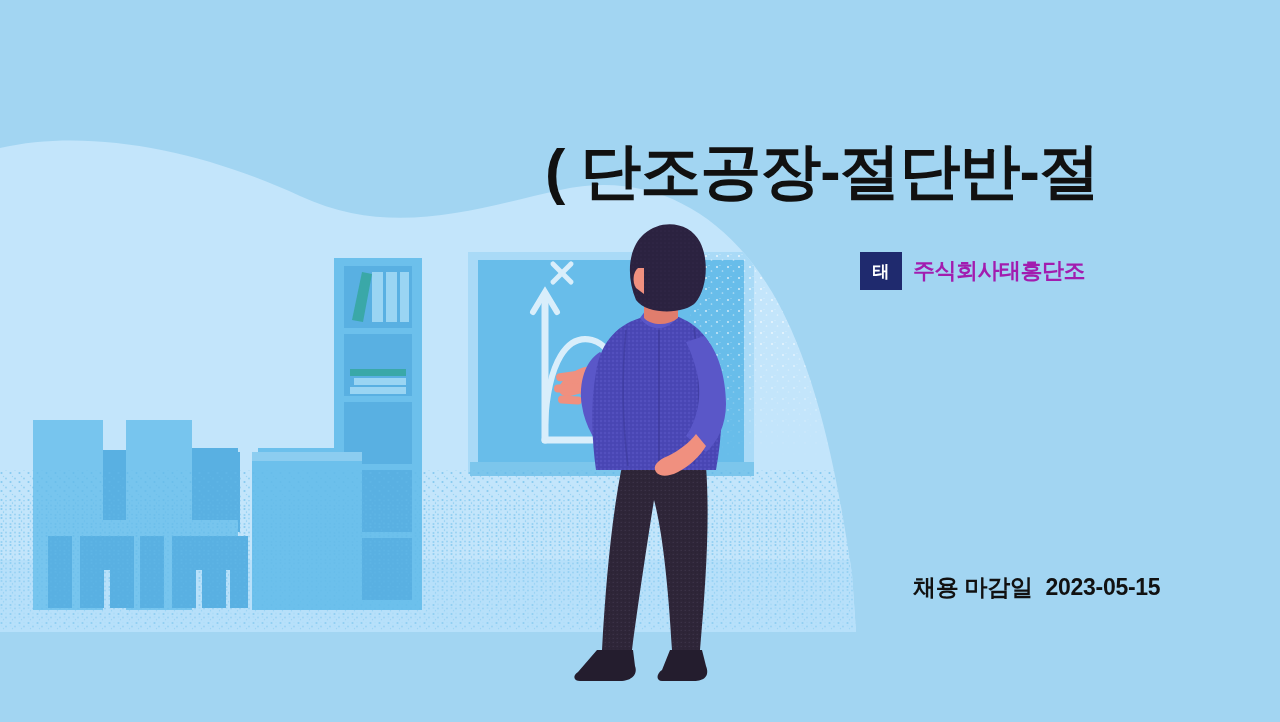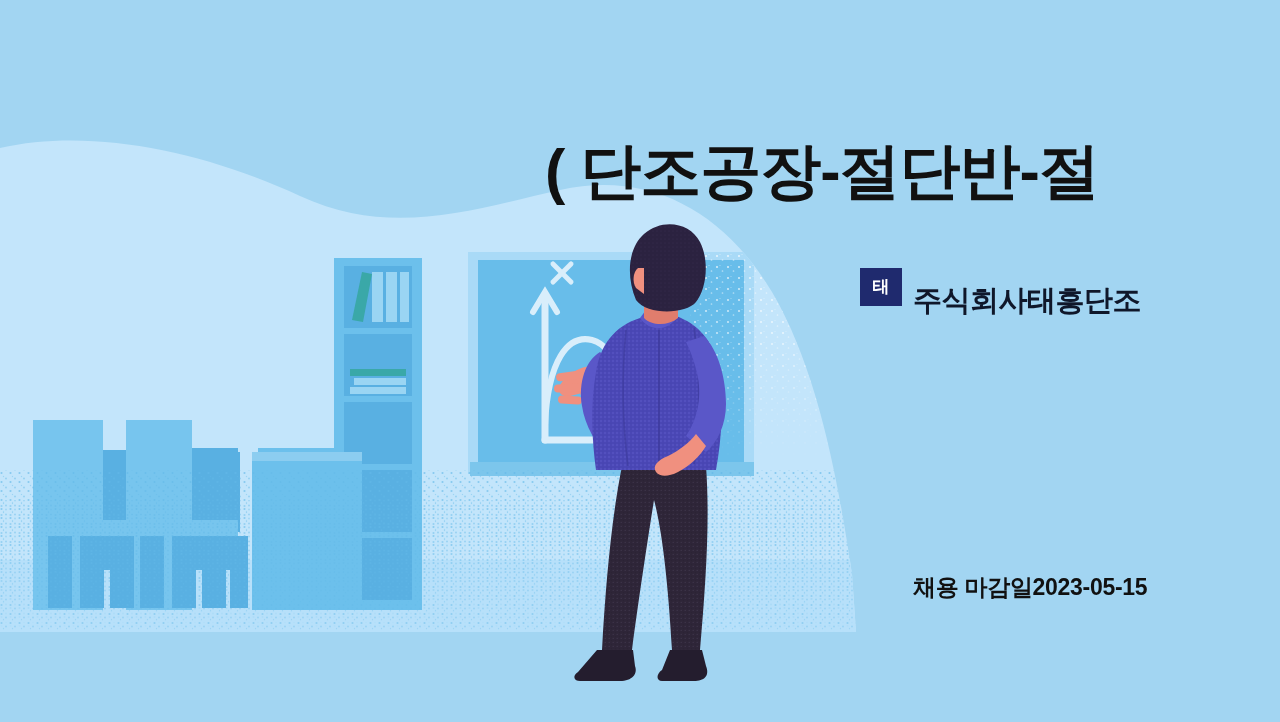--- a/index.html
+++ b/index.html
@@ -58,33 +58,33 @@
     color:#ffffff;
     font-size:17px;
     font-weight:bold;
     display:flex;
     align-items:center;
     justify-content:center;
     line-height:1;
     flex:0 0 auto;
   }
   .company-name {
-    font-size:29px;
+    font-size:22px;
     font-weight:bold;
-    color:#0f172a;
+    color:#a21caf;
     letter-spacing:-0.5px;
     white-space:nowrap;
-    margin-top:29px;
   }
 
   .deadline-row {
     position:absolute;
     left:898px; top:572px;
     display:flex;
     align-items:baseline;
+    gap:13px;
     white-space:nowrap;
   }
   .deadline-label, .deadline-date {
     font-size:23px;
     font-weight:bold;
     color:#111111;
     letter-spacing:-0.3px;
   }
 </style>
 </head>

